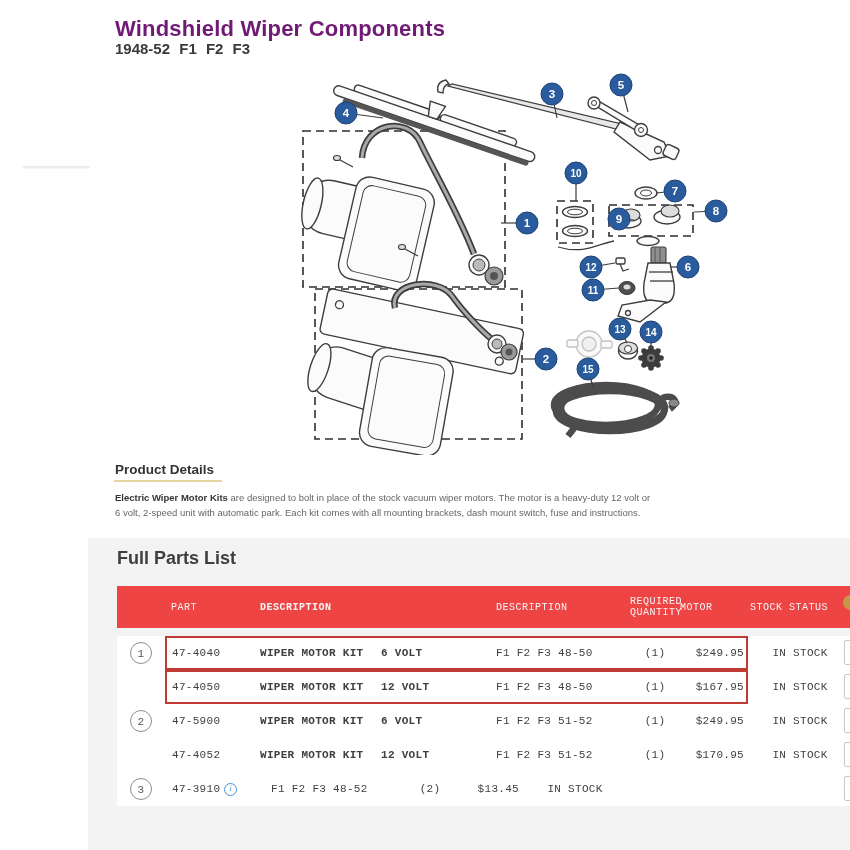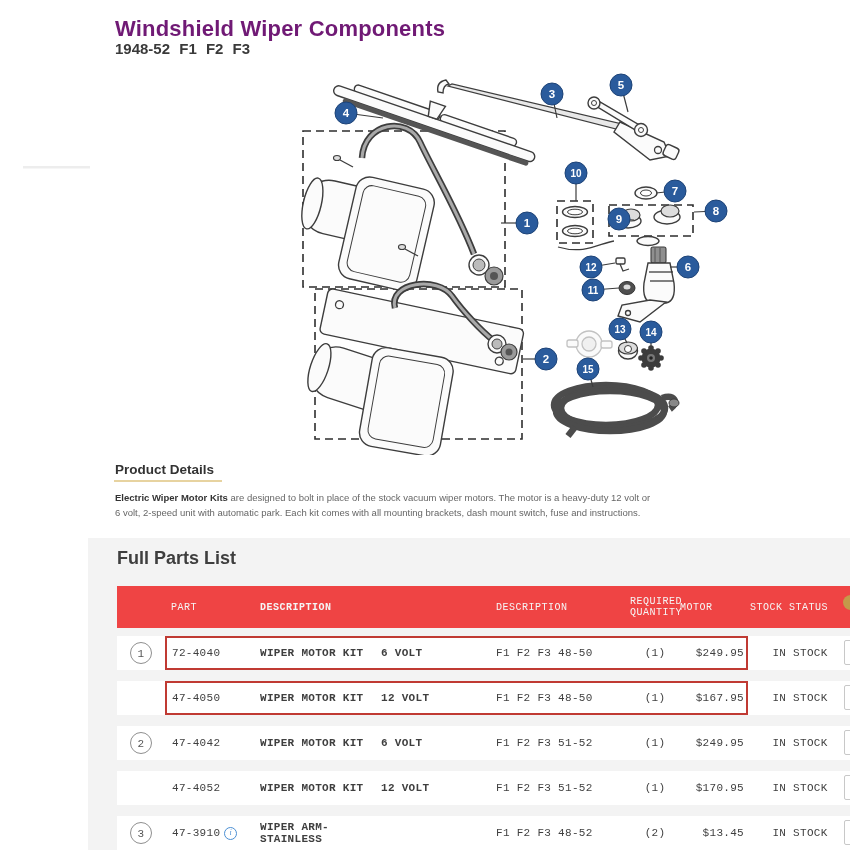--- a/index.html
+++ b/index.html
@@ -33,21 +33,21 @@
   .col-part{width:90px;flex:none;padding-left:7px;box-sizing:border-box;}
   .col-desc{width:225px;flex:none;padding-left:5px;box-sizing:border-box;display:flex;font-weight:bold;}
   .col-app{width:150px;flex:none;padding-left:16px;box-sizing:border-box;}
   .col-qty{width:50px;flex:none;text-align:center;}
   .col-price{width:70px;flex:none;text-align:right;padding-right:6px;box-sizing:border-box;}
   .col-stock{width:100px;flex:none;text-align:center;}
   .thead .col-part{padding-left:6px;}
   .thead .col-desc{display:block;}
   .thead .col-qty,.thead .col-price,.thead .col-stock{text-align:left;}
   .cart-sliver{position:absolute;left:726px;top:9px;width:15px;height:15px;border-radius:50%;background:#c49a4a;}
-  .row{position:relative;height:34px;margin-top:11px;background:#fff;display:flex;align-items:center;
+  .row{position:relative;height:34px;margin-top:0;background:#fff;display:flex;align-items:center;
        font-size:11px;color:#3f3f3f;letter-spacing:.3px;}
   #rows .row:first-child{margin-top:8px;}
   .ref-badge{width:22px;height:22px;margin-left:13px;border:1px solid #8f8f8f;border-radius:50%;
              text-align:center;line-height:22px;font-size:11px;color:#555;background:#fff;box-sizing:border-box;}
   .desc-main{width:121px;flex:none;}
   .highlight-box{position:absolute;left:48px;top:0;width:583px;height:34px;box-sizing:border-box;
                  border:2px solid #c03a33;pointer-events:none;}
   .qty-sliver{position:absolute;left:727px;top:4px;width:14px;height:25px;background:#fff;
               border:1px solid #c8c8c8;border-radius:2px;box-sizing:border-box;}
   .info-badge{display:inline-block;width:11px;height:11px;margin-left:4px;border:1px solid #4b8fd4;
@@ -314,21 +314,21 @@
         <div class="col-stock">STOCK STATUS</div>
         <div class="cart-sliver"></div>
       </div>
       <div id="rows">
           <div class="row">
             <div class="col-ref">
               <div class="ref-badge">1</div>
             </div>
             <div class="col-part">
               <span class="part-cell-inner">
-                <span>72-4040</span>
+                <span>47-4040</span>
               </span>
             </div>
             <div class="col-desc">
               <span class="desc-main">WIPER MOTOR KIT</span>
               <span>6 VOLT</span>
             </div>
             <div class="col-app">F1 F2 F3 48-50</div>
             <div class="col-qty">(1)</div>
             <div class="col-price">$249.95</div>
             <div class="col-stock">IN STOCK</div>
@@ -352,21 +352,21 @@
             <div class="col-stock">IN STOCK</div>
             <div class="highlight-box" style="border-color: rgb(192, 58, 51);"></div>
             <div class="qty-sliver"></div>
           </div>
           <div class="row">
             <div class="col-ref">
               <div class="ref-badge">2</div>
             </div>
             <div class="col-part">
               <span class="part-cell-inner">
-                <span>47-4042</span>
+                <span>47-5900</span>
               </span>
             </div>
             <div class="col-desc">
               <span class="desc-main">WIPER MOTOR KIT</span>
               <span>6 VOLT</span>
             </div>
             <div class="col-app">F1 F2 F3 51-52</div>
             <div class="col-qty">(1)</div>
             <div class="col-price">$249.95</div>
             <div class="col-stock">IN STOCK</div>
@@ -392,23 +392,20 @@
           <div class="row">
             <div class="col-ref">
               <div class="ref-badge">3</div>
             </div>
             <div class="col-part">
               <span class="part-cell-inner">
                 <span>47-3910</span>
                 <span class="info-badge">i</span>
               </span>
             </div>
-            <div class="col-desc">
-              <span class="desc-main">WIPER ARM-STAINLESS</span>
-            </div>
             <div class="col-app">F1 F2 F3 48-52</div>
             <div class="col-qty">(2)</div>
             <div class="col-price">$13.45</div>
             <div class="col-stock">IN STOCK</div>
             <div class="qty-sliver"></div>
           </div>
         </div>
     </div>
   </section>
 

